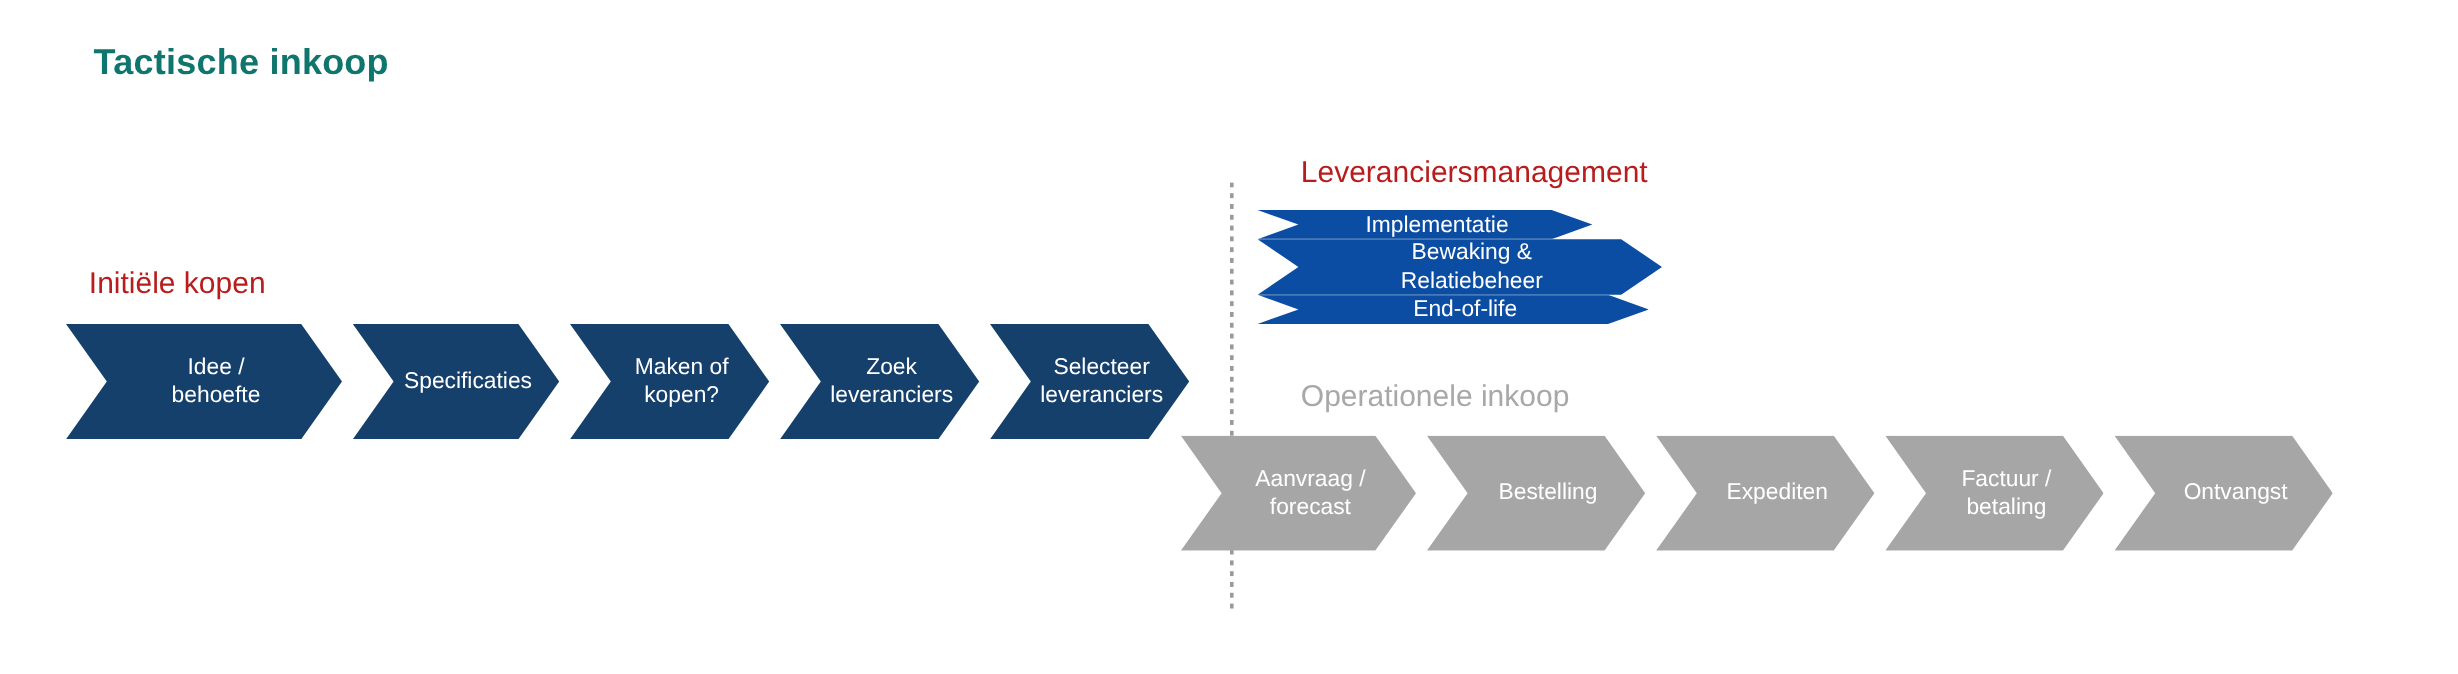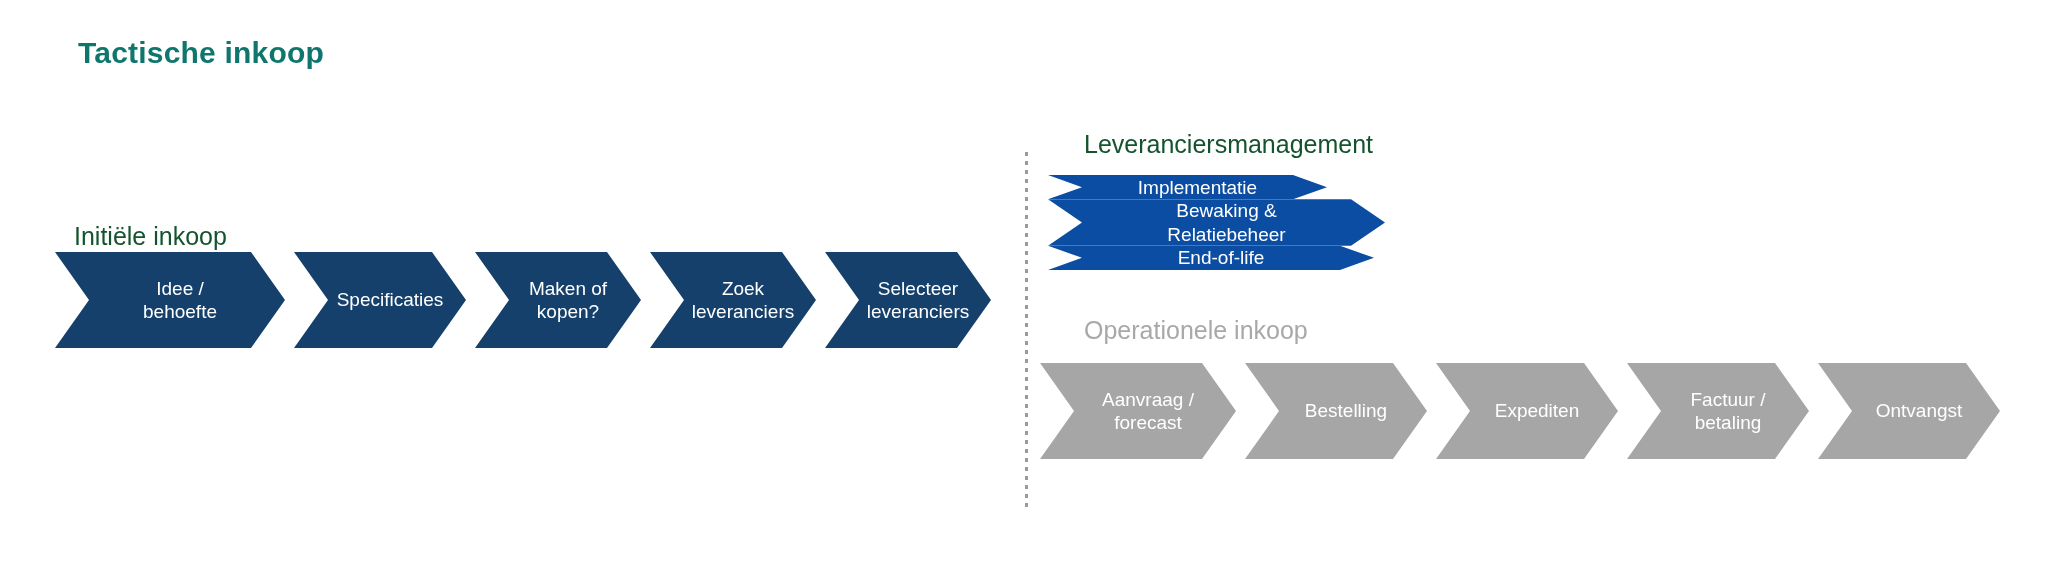--- a/index.html
+++ b/index.html
@@ -31,21 +31,21 @@
     color: #0f766e;
     letter-spacing: 0.2px;
     white-space: nowrap;
   }
 
   
   .section-label {
     position: absolute;
     font-size: 25px;
     font-weight: normal;
-    color: #14532d;
+    color: #b91c1c;
     white-space: nowrap;
   }
   .section-label.muted {
     color: #a8a8a8;
   }
 
   #label-initiele { left: 74px; top: 222px; }
   #label-leveranciers { left: 1084px; top: 130px; }
   #label-operationele { left: 1084px; top: 316px; text-align: right; }
 
@@ -61,23 +61,23 @@
     background-repeat: repeat-y;
   }
 
   
   .chevron-row {
     position: absolute;
     display: flex;
     align-items: stretch;
   }
 
-  #row-initiele { left: 55px; top: 252px; height: 96px; align-items: flex-end; }
+  #row-initiele { left: 55px; top: 270px; height: 96px; align-items: flex-end; }
   #row-leveranciers { left: 1048px; top: 175px; height: 95px; flex-direction: column; }
-  #row-operationele { left: 1040px; top: 363px; height: 96px; }
+  #row-operationele { left: 984px; top: 363px; height: 96px; }
 
   .chevron {
     position: relative;
     height: 100%;
     box-sizing: border-box;
     display: flex;
     align-items: center;
     justify-content: center;
     color: #ffffff;
     font-size: 19px;
@@ -103,21 +103,21 @@
 </style>
 </head>
 <body>
 
 <div id="canvas">
 
   <div class="page-title">Tactische inkoop</div>
 
   <div class="divider"></div>
 
-  <div class="section-label" id="label-initiele">Initiële inkoop</div>
+  <div class="section-label" id="label-initiele">Initiële kopen</div>
 
   <div class="chevron-row" id="row-initiele">
     <div class="chevron navy" style="width:230px">
       <span class="chev-label">Idee /
 behoefte</span>
     </div>
     <div class="chevron navy" style="width:172px">
       <span class="chev-label">Specificaties</span>
     </div>
     <div class="chevron navy" style="width:166px">

